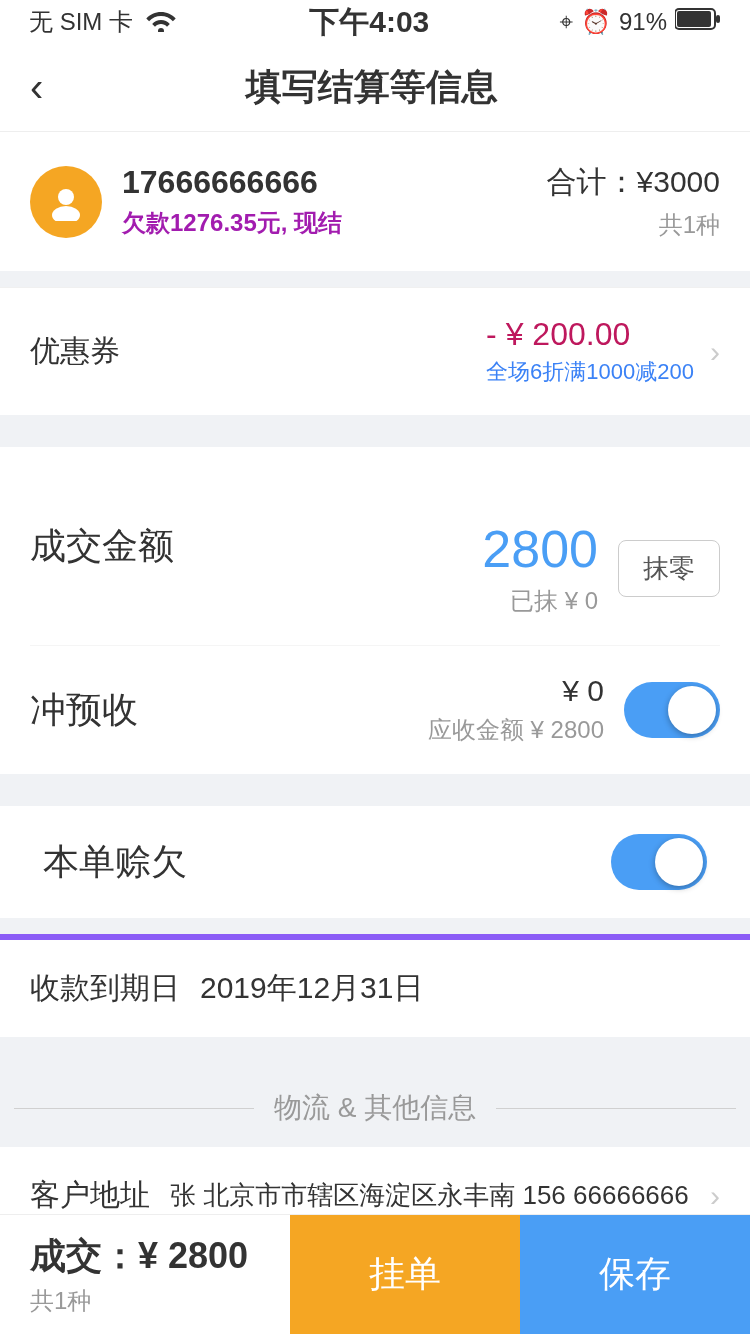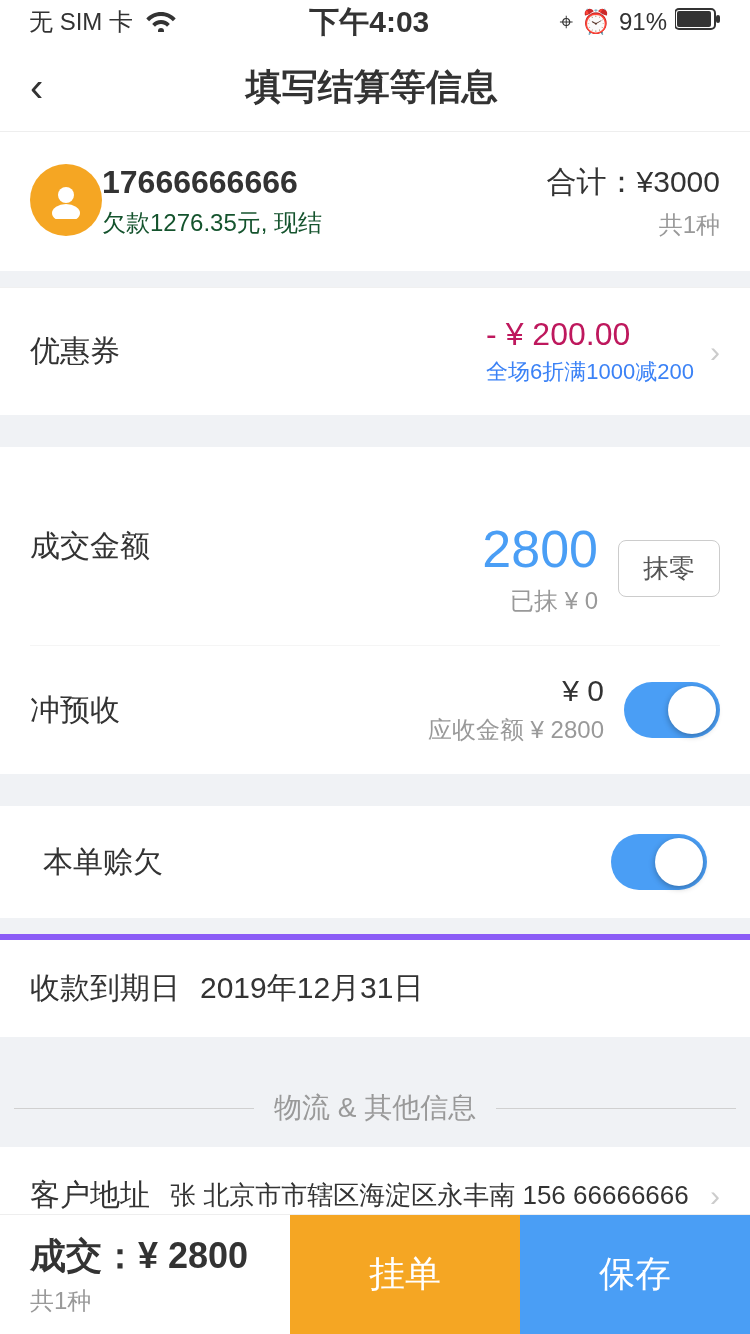--- a/index.html
+++ b/index.html
@@ -53,30 +53,30 @@
       background: #fff;
       margin-bottom: 16px;
     }
     .user-card {
       background: #fff;
       padding: 30px;
       display: flex;
       align-items: center;
       justify-content: space-between;
     }
-    .user-left { display: flex; }
+    .user-left { display: flex; align-items: center; gap: 20px; }
     .avatar {
       width: 72px; height: 72px;
       background: #f5a623;
       border-radius: 50%;
       display: flex; align-items: center; justify-content: center;
       color: white; font-size: 32px;
     }
     .user-info .phone { font-size: 32px; font-weight: 600; }
-    .user-info .subtitle { font-size: 24px; color: #14532d; margin-top: 6px; }
+    .user-info .subtitle { font-size: 24px; color: #a21caf; margin-top: 6px; font-weight: bold; }
     .user-right { text-align: right; }
     .user-right .total { font-size: 30px; font-weight: 500; }
     .user-right .count { font-size: 24px; color: #999; margin-top: 6px; }
     
     .coupon-row {
       background: #fff;
       padding: 28px 30px;
       display: flex;
       align-items: center;
       justify-content: space-between;
@@ -94,21 +94,21 @@
       padding: 0 30px;
     }
     .deal-row {
       padding: 28px 0;
       display: flex;
       align-items: center;
       justify-content: space-between;
       border-bottom: 1px solid #f5f5f5;
     }
     .deal-row:last-child { border-bottom: none; }
-    .row-label { font-size: 30px; color: #333; }
+    .row-label { font-size: 36px; color: #333; }
     .deal-right { display: flex; align-items: center; gap: 20px; margin-top: 44px; }
     .deal-amount { font-size: 52px; color: #4a9ef5; font-weight: 500; }
     .round-btn {
       border: 1.5px solid #ccc;
       border-radius: 8px;
       padding: 10px 24px;
       font-size: 26px;
       color: #555;
       background: #fff;
       cursor: pointer;

